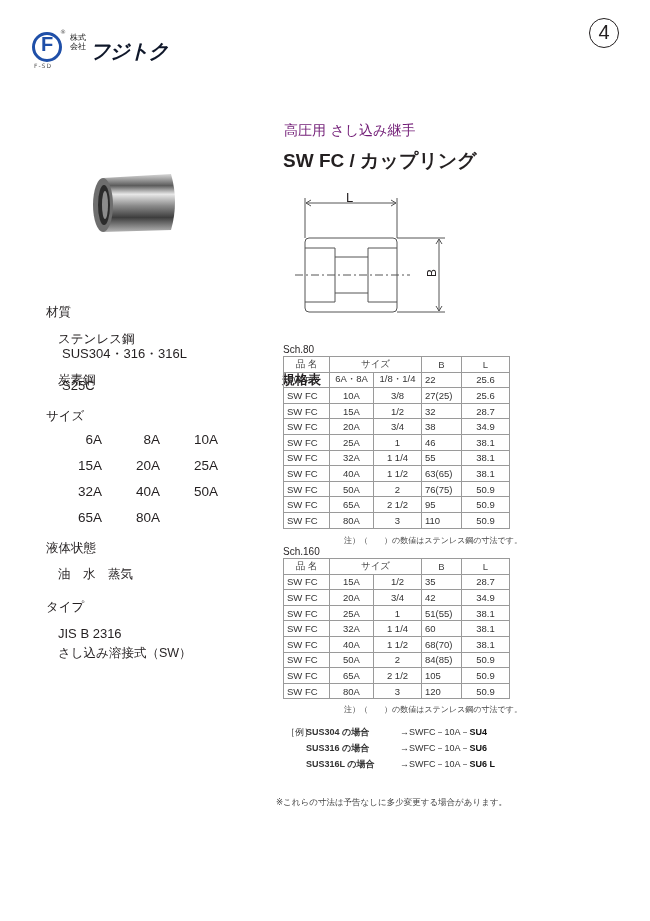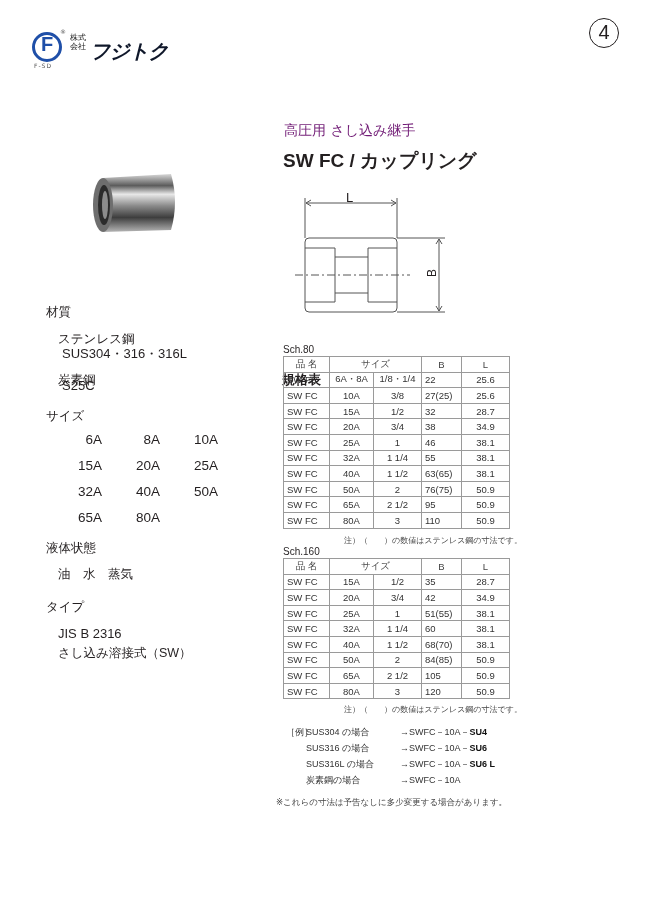--- a/index.html
+++ b/index.html
@@ -33,21 +33,21 @@
   .c-a { width: 44px; text-align: center; }
   .c-in { width: 48px; text-align: center; }
   .c-b { width: 40px; text-align: left; }
   .c-l { width: 48px; text-align: center; }
 
   .note { position: absolute; font-size: 8px; color: #444; }
 
   .example { position: absolute; left: 286px; top: 724px; font-size: 9px; color: #333; line-height: 16px; font-family: "Liberation Sans", sans-serif; }
   .example .row { display: flex; }
   .example .ex-tag { width: 20px; }
-  .example .ex-cond { width: 94px; }
+  .example .ex-cond { width: 94px; font-weight: bold; }
   .example b { font-weight: bold; color: #111; }
 
   .disclaimer { position: absolute; left: 276px; top: 797px; font-size: 8.5px; color: #444; }
   .sec-title { position: absolute; left: 46px; font-size: 12.5px; }
   .sec-line { position: absolute; font-size: 13px; font-family: "Liberation Sans", sans-serif; }
   .sizes { position: absolute; left: 58px; top: 432px; font-family: "Liberation Sans", sans-serif; font-size: 13.5px; }
   .sizes .srow { display: flex; height: 26px; gap: 10px; }
   .sizes .srow span { width: 44px; text-align: right; margin-right: 4px; }
   .sizes .srow span:nth-child(3) { width: 44px; }
 </style>
@@ -314,21 +314,15 @@
     <span class="ex-cond">SUS316 の場合</span>
     <span>→SWFC－10A－</span>
       <b>SU6</b>
   </div>
   <div class="row">
     <span class="ex-tag"></span>
     <span class="ex-cond">SUS316L の場合</span>
     <span>→SWFC－10A－</span>
       <b>SU6 L</b>
   </div>
-  <div class="row">
-    <span class="ex-tag"></span>
-    <span class="ex-cond">炭素鋼の場合</span>
-    <span>→SWFC－10A</span>
-      <b></b>
-  </div>
 </div>
 
 <div class="disclaimer">※これらの寸法は予告なしに多少変更する場合があります。</div>
 
 </body></html>

